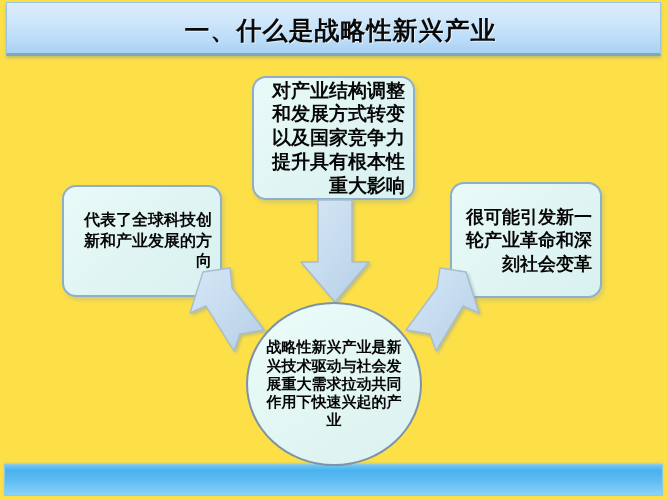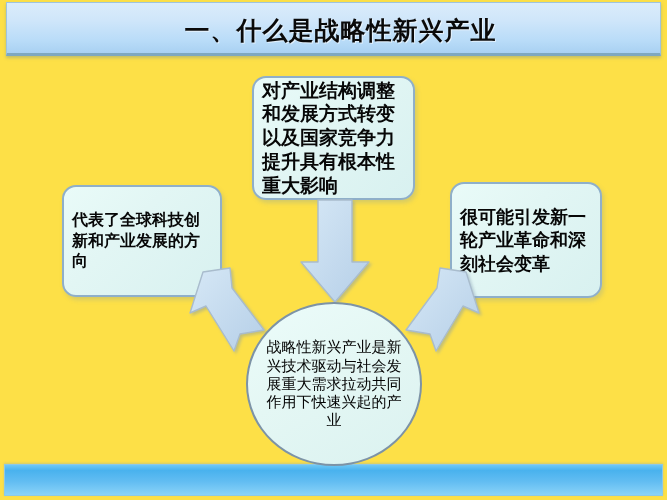--- a/index.html
+++ b/index.html
@@ -68,21 +68,21 @@
   .rbox {
     position: absolute;
     box-sizing: border-box;
     border: 2px solid #8fafc9;
     border-radius: 14px;
     background: linear-gradient(135deg, #e9fbf8 0%, #e2f6f4 40%, #d8f1f0 100%);
     box-shadow: 2px 3px 4px rgba(120,150,175,0.28);
     display: flex;
     align-items: center;
     justify-content: center;
-    text-align: left;
+    text-align: right;
     color: #070707;
     font-weight: bold;
     line-height: 1.3;
     padding: 4px 8px;
   }
 
   #box-top {
     left: 252px;
     top: 76px;
     width: 163px;
@@ -114,21 +114,21 @@
     height: 164px;
     box-sizing: border-box;
     border: 2px solid #7d93a6;
     border-radius: 50%;
     background: linear-gradient(150deg, #ecfcfa 0%, #e4f7f4 45%, #dbf2f0 100%);
     display: flex;
     align-items: center;
     justify-content: center;
     text-align: center;
     font-size: 15px;
-    font-weight: normal;
+    font-weight: bold;
     color: #050505;
     line-height: 1.22;
     padding: 0 12px;
     z-index: 3;
   }
 
   
   #arrow-layer {
     position: absolute;
     left: 0;

